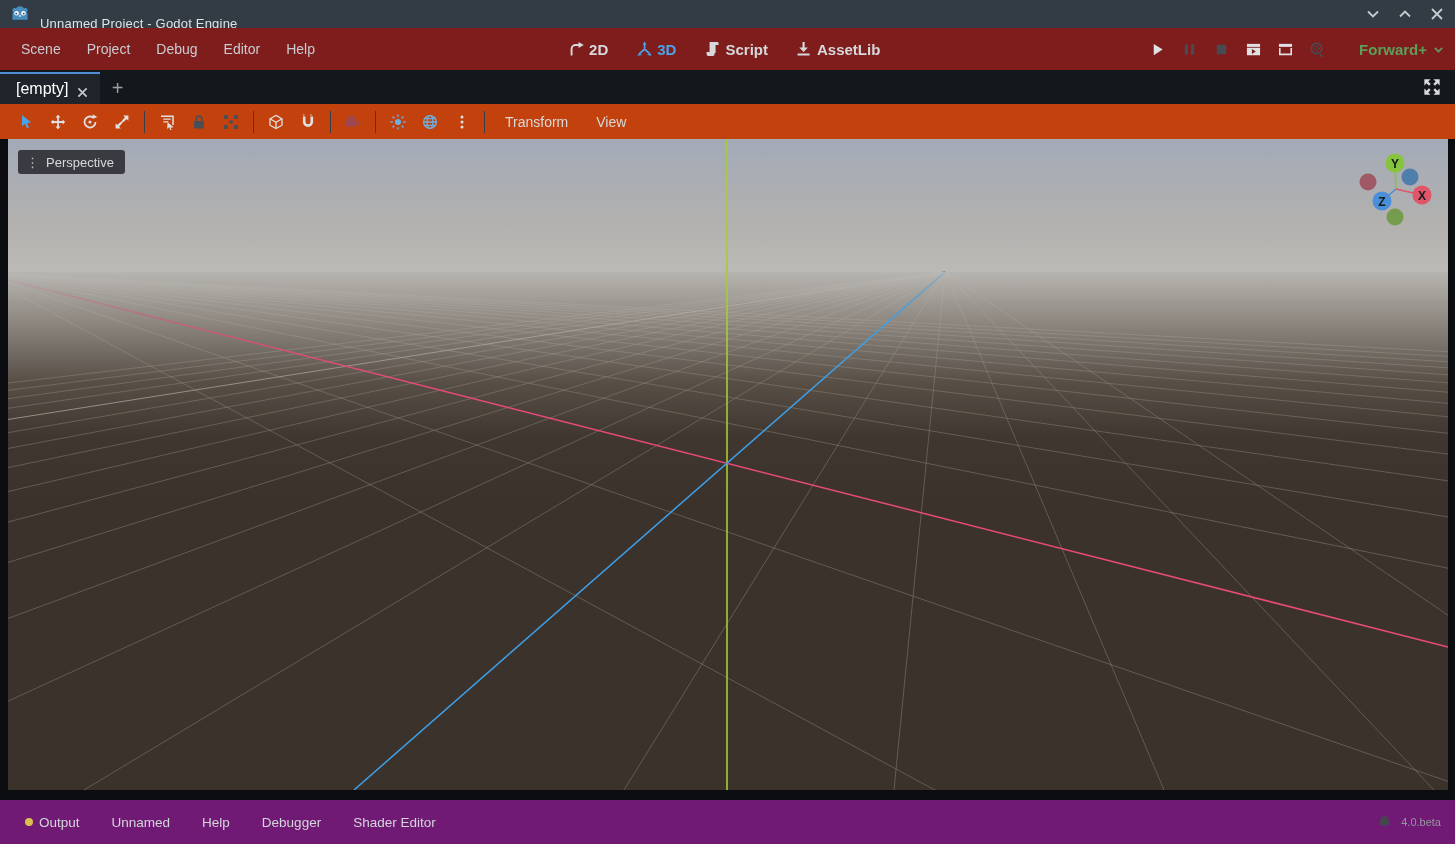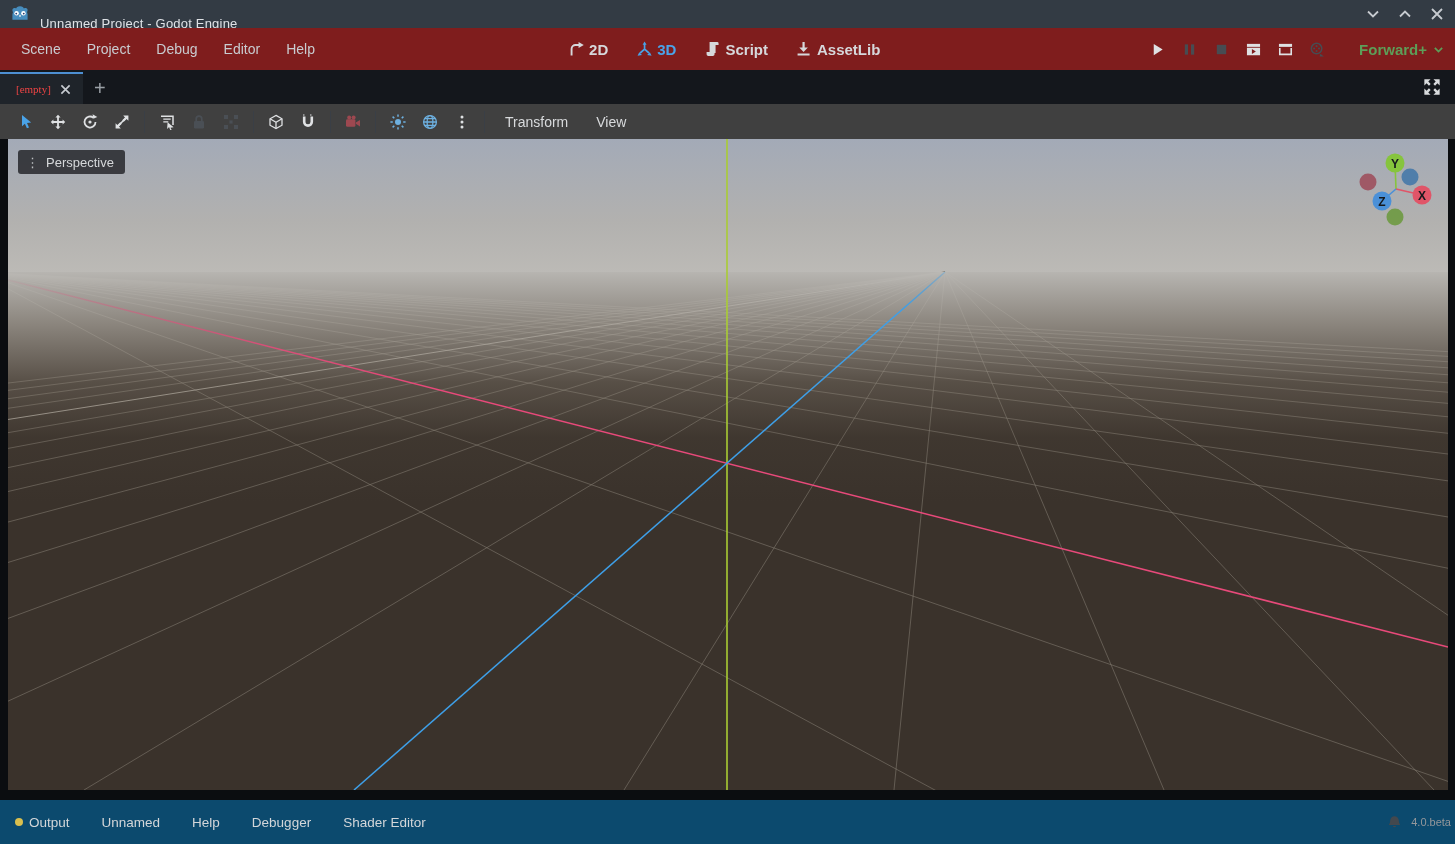--- a/index.html
+++ b/index.html
@@ -35,32 +35,32 @@
   .play-btn svg { width:15px; height:15px; }
   .play-btn.disabled { color:#474c52; cursor:default; }
   .renderer { display:flex; align-items:center; gap:5px; margin-left:22px; cursor:pointer;
               font-size:15px; font-weight:700; }
   .renderer .chev { width:13px; height:13px; }
 
   
   .tabbar { position:absolute; top:70px; left:0; width:100%; height:34px;
             background:#14171c; display:flex; align-items:flex-end; }
   .scene-tab { height:32px; display:flex; align-items:center; gap:9px; padding:0 12px 0 16px;
-               background:#1f242a; border-top:2px solid #4d8fd2; color:#ef4444;
-               font-size:11px; cursor:pointer;font-family:Liberation Serif, serif; }
+               background:#1f242a; border-top:2px solid #4d8fd2; color:#ffffff;
+               font-size:16px; cursor:pointer; }
   .tab-close { width:11px; height:11px; color:#c7cbd0; cursor:pointer; }
   .tab-close svg { width:11px; height:11px; }
   .tab-add { width:34px; height:32px; display:flex; align-items:center; justify-content:center;
              color:#9aa0a6; font-size:20px; cursor:pointer; }
   .df-btn { position:absolute; right:14px; top:8px; width:18px; height:18px; color:#d9dbdd; cursor:pointer; }
   .df-btn svg { width:18px; height:18px; }
 
   
   .toolbar { position:absolute; top:104px; left:0; width:100%; height:35px;
-             background:#404040; display:flex; align-items:center; padding-left:10px; }
+             background:#c2410c; display:flex; align-items:center; padding-left:10px; }
   .tool-btn { width:32px; height:26px; display:flex; align-items:center; justify-content:center;
               color:#dfe1e3; cursor:pointer; border-radius:3px; }
   .tool-btn svg { width:16px; height:16px; }
   .tool-btn.active { color:#4aa3e8; }
   .tool-btn.disabled { color:#4a4f55; cursor:default; }
   .tool-btn.special { color:#9d4850; }
   .tool-btn.toggled { color:#6db0e0; }
   .tb-sep { width:1px; height:22px; background:#3a3f46; margin:0 6px; }
   .tb-menu { color:#d8dadc; font-size:14px; padding:6px 14px; cursor:pointer; }
 
@@ -79,21 +79,21 @@
               rgba(100,91,80,0.12) 72%,
               rgba(80,72,62,0) 100%); }
   .persp-pill { position:absolute; left:10px; top:11px; height:24px; display:flex; align-items:center;
                 gap:7px; padding:0 11px 0 8px; background:rgba(45,47,51,0.9); border-radius:3px;
                 color:#d6d8da; font-size:13px; cursor:pointer; }
   .persp-dots { color:#bcbfc2; font-size:13px; line-height:1; }
   .gizmo { position:absolute; right:5px; top:6px; width:92px; height:92px; }
 
   
   .statusbar { position:absolute; left:0; bottom:0; width:100%; height:44px;
-               background:#0c4a6e; display:flex; align-items:center; padding:0 4px; }
+               background:#701a75; display:flex; align-items:center; padding:0 14px; }
   .panel-btn { display:flex; align-items:center; gap:6px; color:#d3d6d9; font-size:13.5px;
                padding:6px 11px; cursor:pointer; }
   .status-dot { width:8px; height:8px; border-radius:50%; display:inline-block; }
   .version-box { margin-left:auto; display:flex; align-items:center; gap:9px; }
   .bell { width:15px; height:15px; color:#43484e; cursor:pointer; }
   .bell svg { width:15px; height:15px; }
   .version-text { color:#94979b; font-size:11px; }
 </style>
 </head>
 <body>

